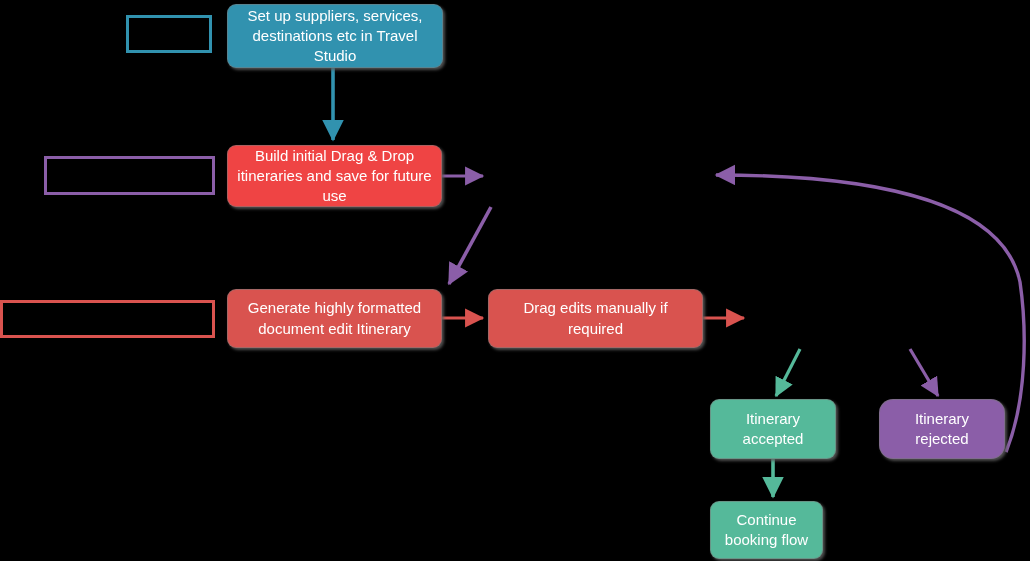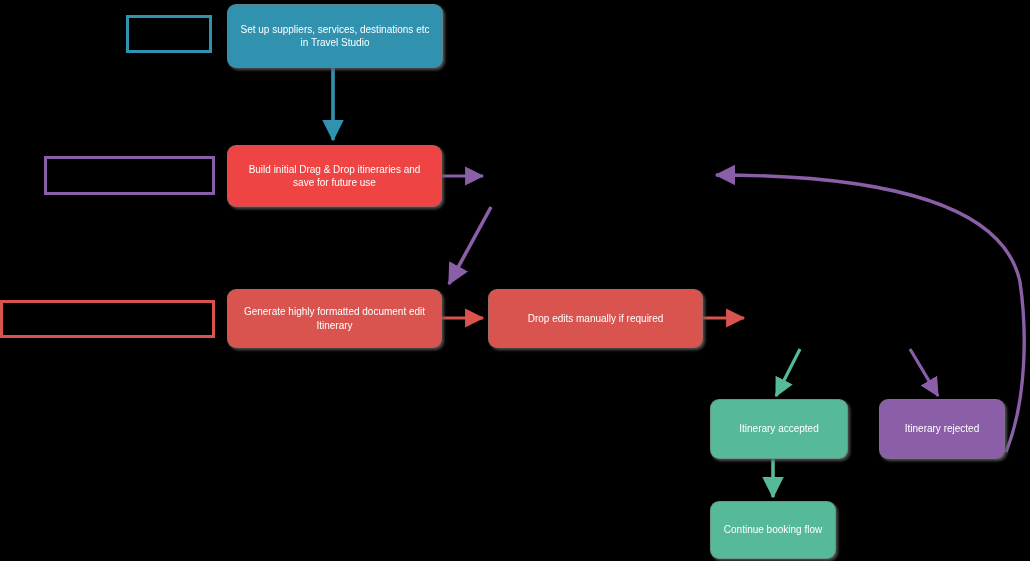--- a/index.html
+++ b/index.html
@@ -28,21 +28,21 @@
   }
   .node {
     position: absolute;
     box-sizing: border-box;
     border-radius: 9px;
     display: flex;
     align-items: center;
     justify-content: center;
     text-align: center;
     color: #ffffff;
-    font-size: 10px;
+    font-size: 15px;
     line-height: 1.35;
     padding: 4px 9px;
     box-shadow: 2px 2px 3px rgba(90,90,90,0.85);
     border: 1px solid rgba(120,120,120,0.55);
   }
   .node span { display: block; width: 100%; }
   .legend-box {
     position: absolute;
     box-sizing: border-box;
     background: transparent;
@@ -101,29 +101,29 @@
   <div class="node" style="left:227px; top:145px; width:215px; height:62px; background:#ef4444;">
     <span>Build initial Drag &amp; Drop itineraries and save for future use</span>
   </div>
 
 
   <div class="node" style="left:227px; top:289px; width:215px; height:59px; background:#D9534F;">
     <span>Generate highly formatted document edit Itinerary</span>
   </div>
 
   <div class="node" style="left:488px; top:289px; width:215px; height:59px; background:#D9534F;">
-    <span>Drop edits manually if required</span>
+    <span>Drag edits manually if required</span>
   </div>
 
 
-  <div class="node" style="left:710px; top:399px; width:138px; height:60px; background:#55B99A;">
+  <div class="node" style="left:710px; top:399px; width:126px; height:60px; background:#55B99A;">
     <span>Itinerary accepted</span>
   </div>
 
-  <div class="node" style="left:879px; top:399px; width:126px; height:60px; background:#8B5EA8;">
+  <div class="node" style="left:879px; top:399px; width:126px; height:60px; background:#8B5EA8;border-radius:14px;">
     <span>Itinerary rejected</span>
   </div>
 
-  <div class="node" style="left:710px; top:501px; width:126px; height:58px; background:#55B99A;">
+  <div class="node" style="left:710px; top:501px; width:113px; height:58px; background:#55B99A;">
     <span>Continue booking flow</span>
   </div>
 
 </div>
 
 </body></html>

